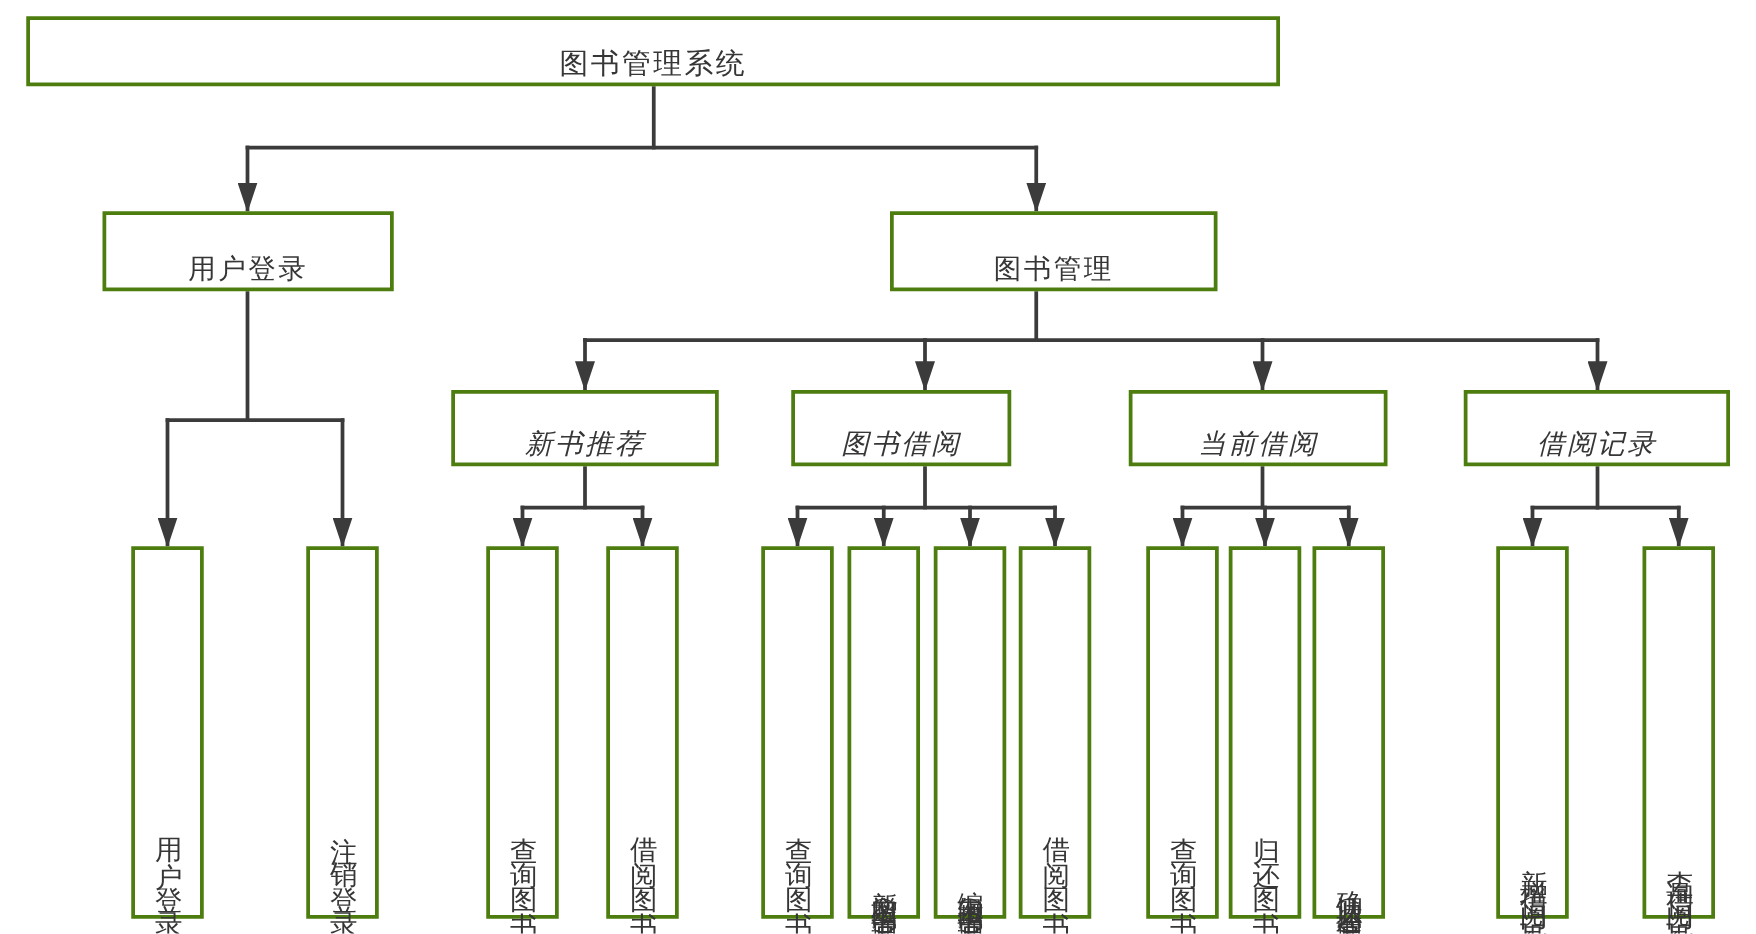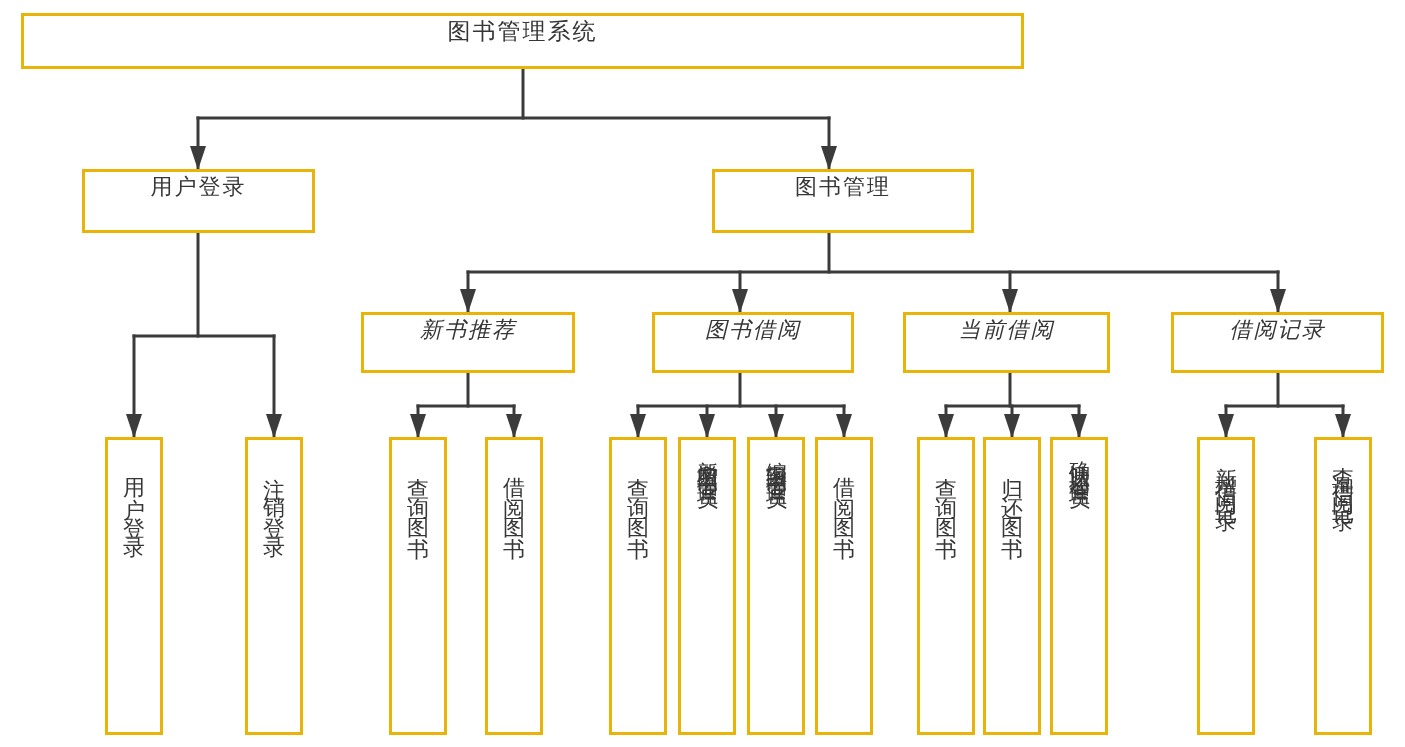--- a/index.html
+++ b/index.html
@@ -8,23 +8,23 @@
     width:1405px;height:747px;
     background:#ffffff;
     overflow:hidden;
     font-family:"DejaVu Sans","Liberation Sans",sans-serif;
   }
   #connectors{position:absolute;left:0;top:0;width:1405px;height:747px;}
   #connectors path{stroke:#3b3b3b;stroke-width:3;fill:none;stroke-linecap:square;}
   .box{
     position:absolute;
     background:#ffffff;
-    border:3px solid #eab308;
+    border:3px solid #4d7c0f;
     box-sizing:border-box;
-    display:flex;align-items:flex-start;justify-content:center;
+    display:flex;align-items:flex-end;justify-content:center;
     color:#363636;
   }
   .hlabel{font-size:22px;letter-spacing:2px;white-space:nowrap;}
   #rootbox{left:21px;top:13px;width:1003px;height:56px;}
   #rootbox .hlabel{font-size:23px;}
   .node2{top:169px;height:64px;}
   .node3{top:312px;height:61px;font-style:italic;}
   .leaf{top:437px;width:58px;height:298px;}
   .vtext{
     writing-mode:vertical-rl;
@@ -120,21 +120,21 @@
   <div class="box node2" style="left:82px;width:233px">
     <span class="hlabel">用户登录</span>
   </div>
   <div class="box node2" style="left:712px;width:262px">
     <span class="hlabel">图书管理</span>
   </div>
 
   <div class="box node3" style="left:361px;width:214px">
     <span class="hlabel">新书推荐</span>
   </div>
-  <div class="box node3" style="left:652px;width:202px">
+  <div class="box node3" style="left:633px;width:176px">
     <span class="hlabel">图书借阅</span>
   </div>
   <div class="box node3" style="left:903px;width:207px">
     <span class="hlabel">当前借阅</span>
   </div>
   <div class="box node3" style="left:1171px;width:213px">
     <span class="hlabel">借阅记录</span>
   </div>
 
   <div class="box leaf" style="left:105px">

